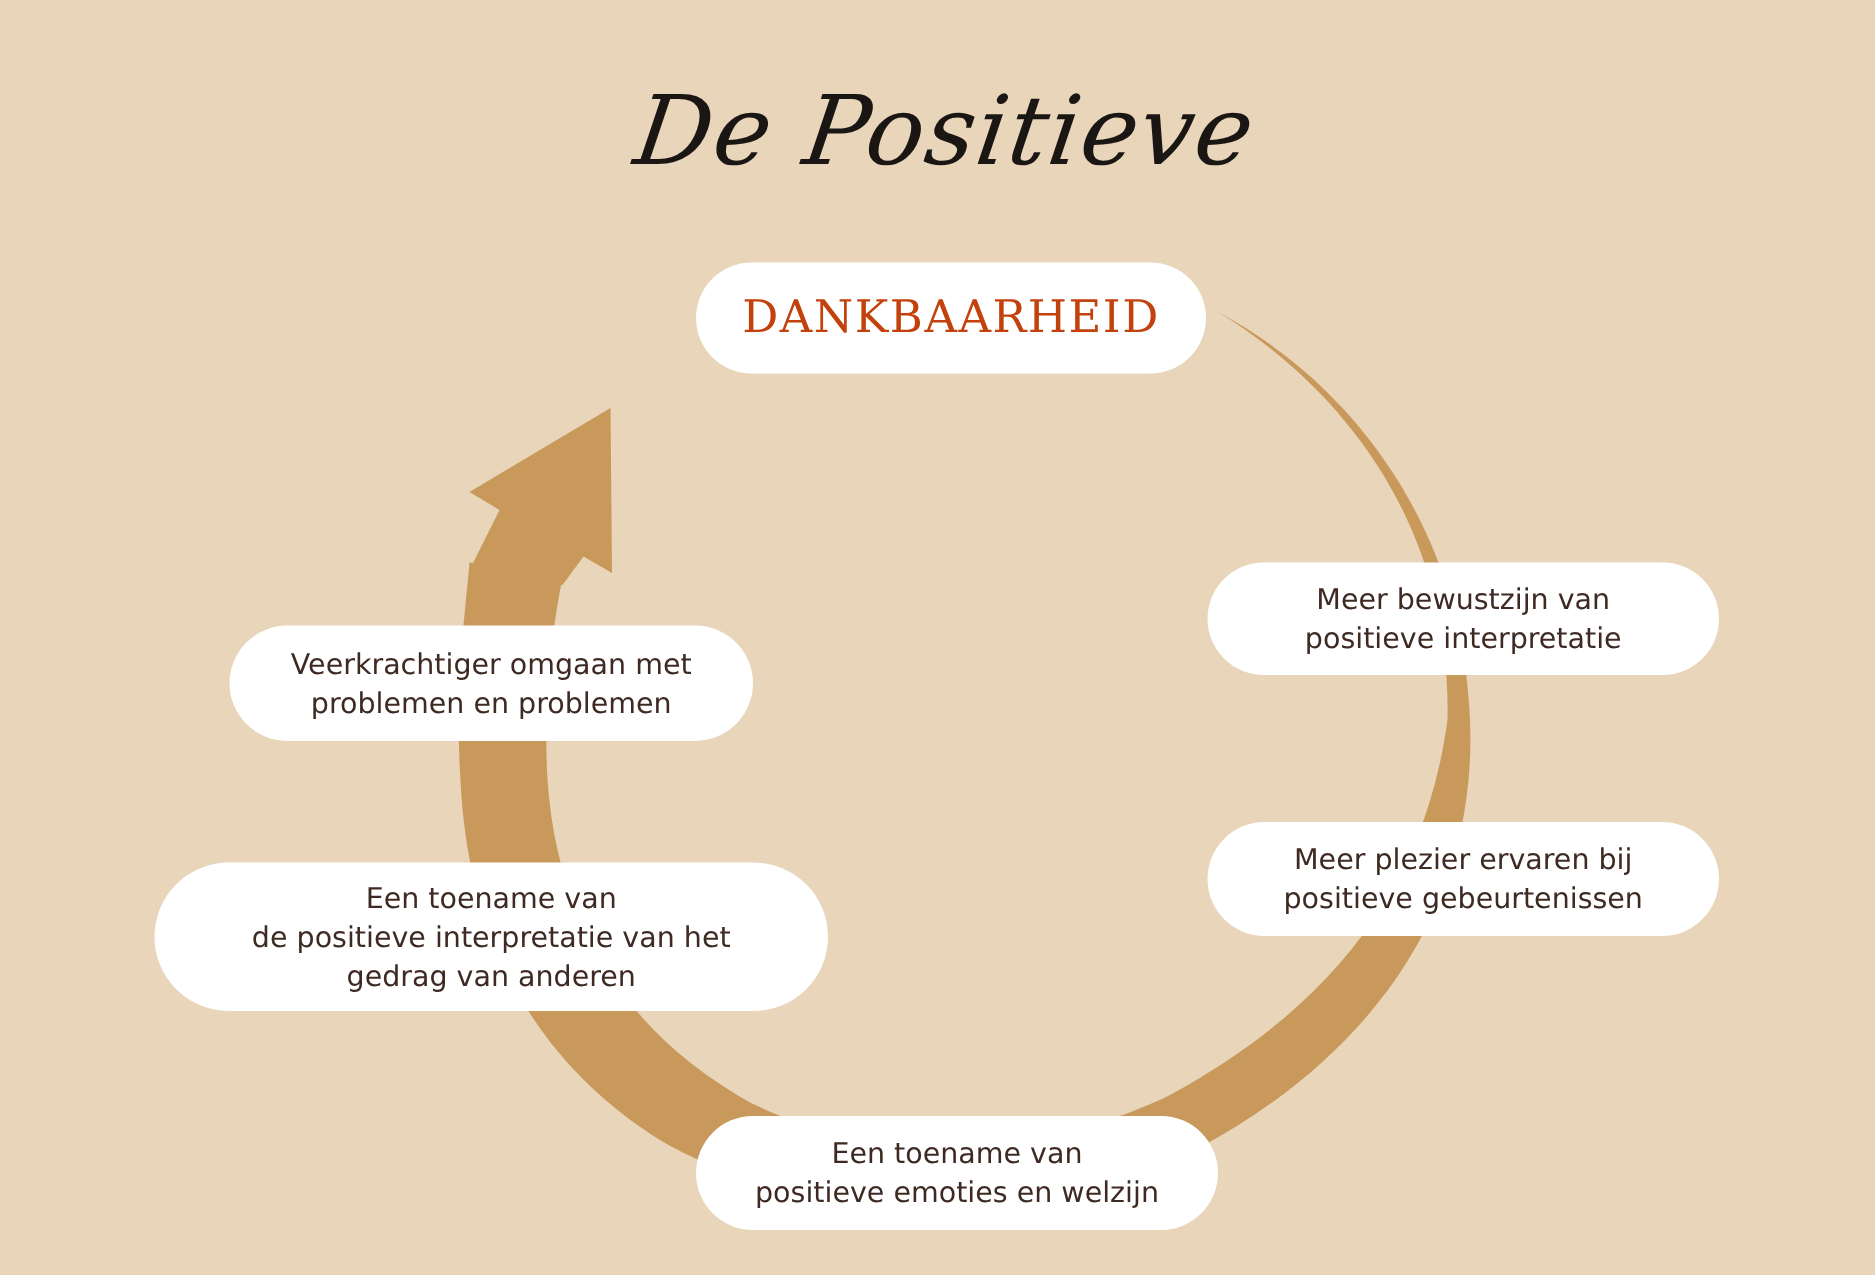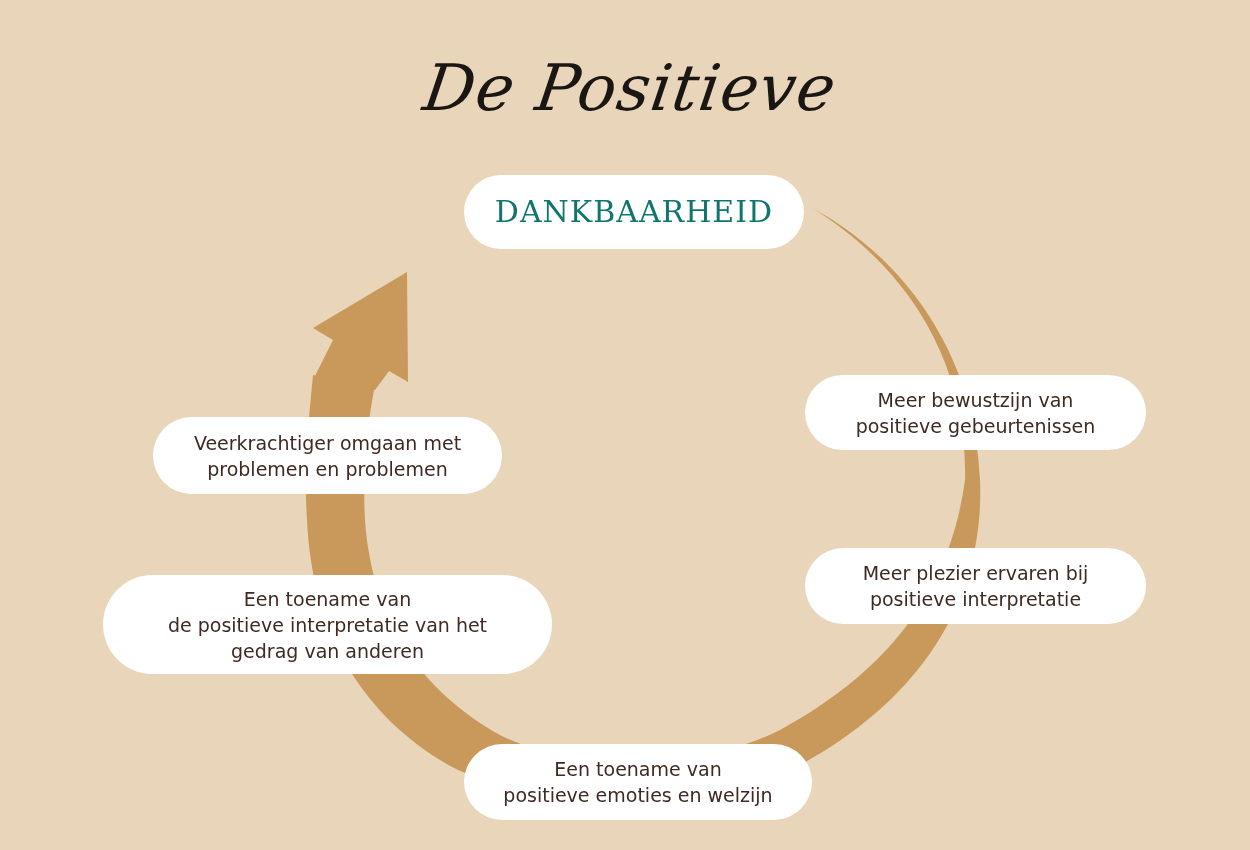--- a/index.html
+++ b/index.html
@@ -28,21 +28,21 @@
     display: flex; align-items: center; justify-content: center;
     text-align: center;
     color: #3e2a22;
     font-family: "DejaVu Sans", "Liberation Sans", sans-serif;
     font-size: 19px;
     line-height: 26px;
     white-space: pre-line;
   }
   .pill.main {
     font-family: "DejaVu Serif", "Liberation Serif", serif;
-    color: #0f766e;
+    color: #c2410c;
     font-size: 30px;
     letter-spacing: 1px;
     border-radius: 38px;
   }
 </style>
 </head>
 <body>
 
 <div class="title">De Positieve Spiraal</div>
 
@@ -63,26 +63,26 @@
 
   <path fill="#C8995A" d="M 407 272 L 408 382 L 389 371 L 375 390 L 313 380 L 333 340 L 313 328 Z"></path>
 </svg>
 
 <div class="pill main" style="left:464px; top:175px; width:340px; height:74px;">
   <span>DANKBAARHEID</span>
 </div>
 
 <div class="pill" style="left:805px; top:375px; width:341px; height:75px;">
   <span>Meer bewustzijn van
-positieve gebeurtenissen</span>
+positieve interpretatie</span>
 </div>
 
 <div class="pill" style="left:805px; top:548px; width:341px; height:76px;">
   <span>Meer plezier ervaren bij
-positieve interpretatie</span>
+positieve gebeurtenissen</span>
 </div>
 
 <div class="pill" style="left:464px; top:744px; width:348px; height:76px;">
   <span>Een toename van
 positieve emoties en welzijn</span>
 </div>
 
 <div class="pill" style="left:103px; top:575px; width:449px; height:99px; border-radius:50px;">
   <span>Een toename van
 de positieve interpretatie van het

